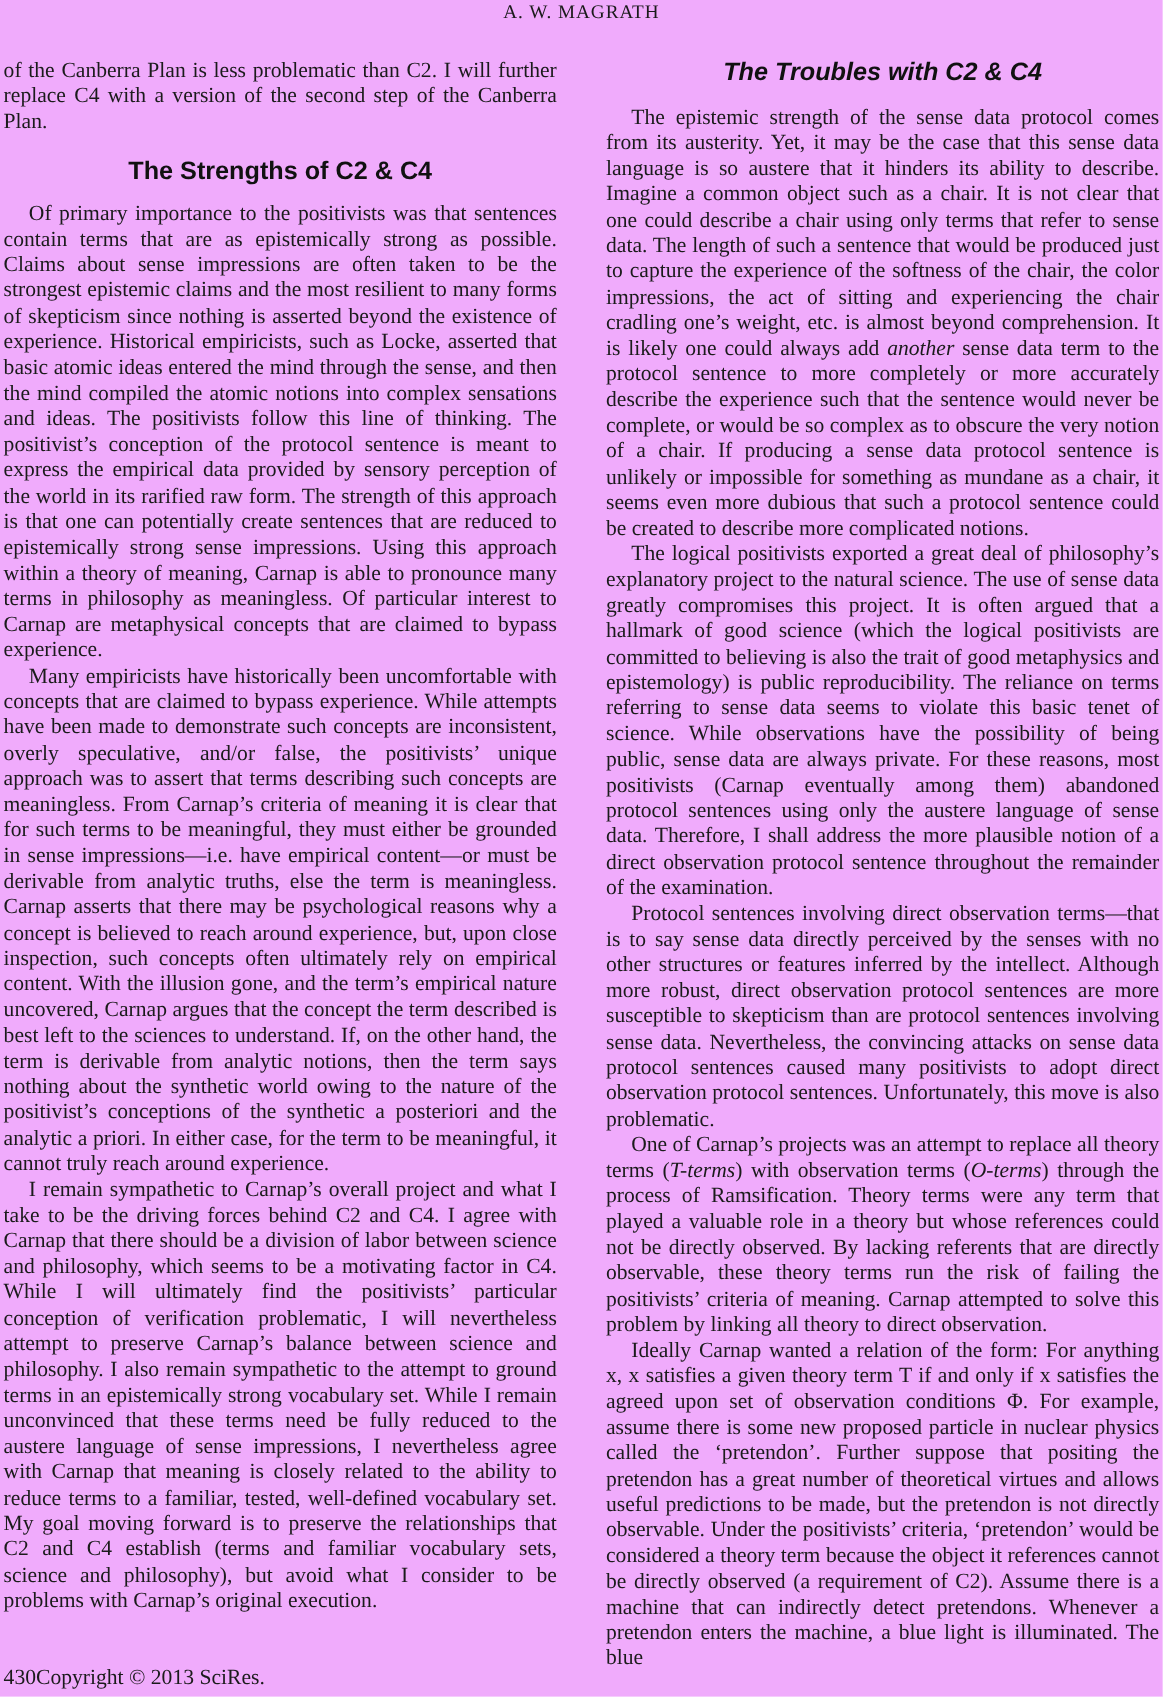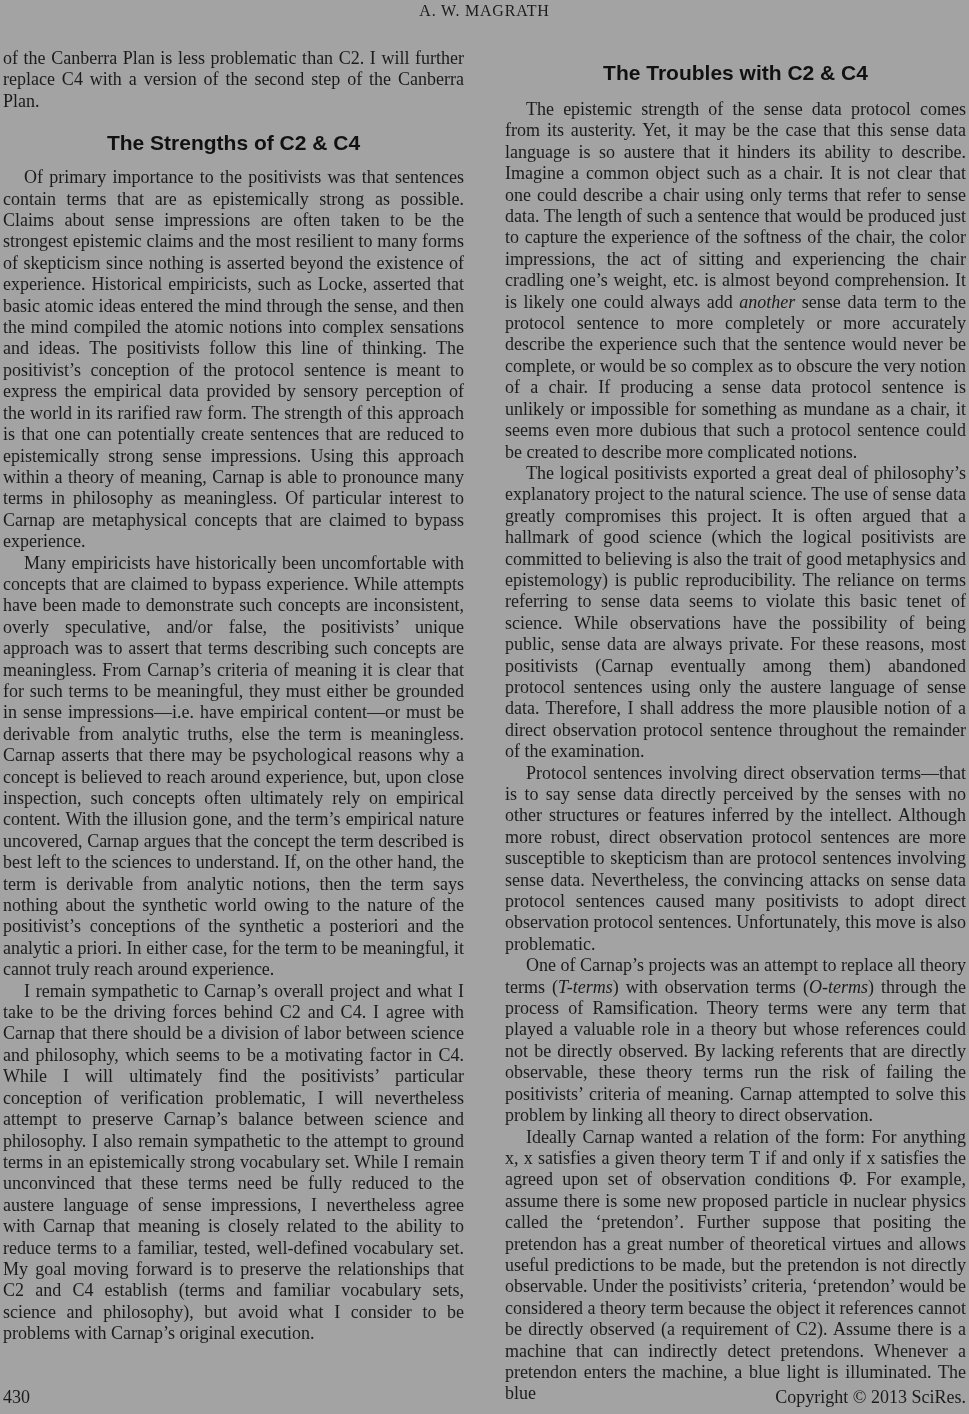--- a/index.html
+++ b/index.html
@@ -4,21 +4,21 @@
 <style>
   html, body {
     margin: 0;
     padding: 0;
     background: #ffffff;
   }
   .page {
     position: relative;
     width: 969px;
     height: 1414px;
-    background: #a3a3a3;
+    background: #f0abfc;
     color: #1b1b1b;
     font-family: "Liberation Serif", serif;
     overflow: hidden;
   }
   .running-head {
     position: absolute;
     top: 2px;
     left: 0;
     width: 100%;
     text-align: center;
@@ -55,29 +55,29 @@
     line-height: 24px;
     text-align: center;
     margin: 0;
     color: #111111;
   }
   .heading-left {
     margin: 19px 0 12px 0;
     text-align: center;
   }
   .heading-right {
-    margin: 13px 0 14px 0;
+    margin: 1px 0 14px 0;
+    font-style: italic;
   }
   .footer {
     position: absolute;
     left: 3px;
     right: 3px;
     top: 1387px;
     display: flex;
-    justify-content: space-between;
     font-size: 18px;
   }
 </style>
 </head>
 <body>
 
 <div class="page">
 
   <div class="running-head">A. W. MAGRATH</div>
 

